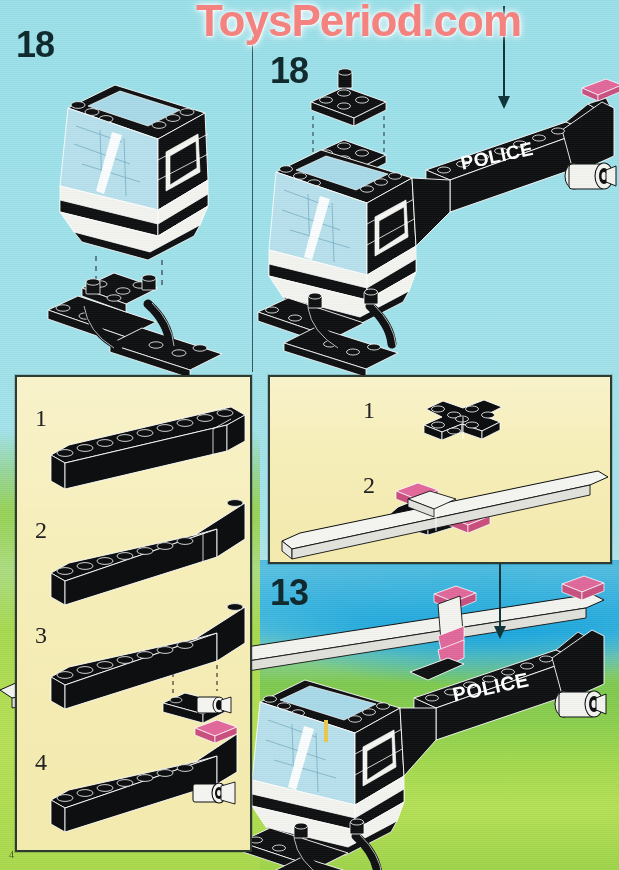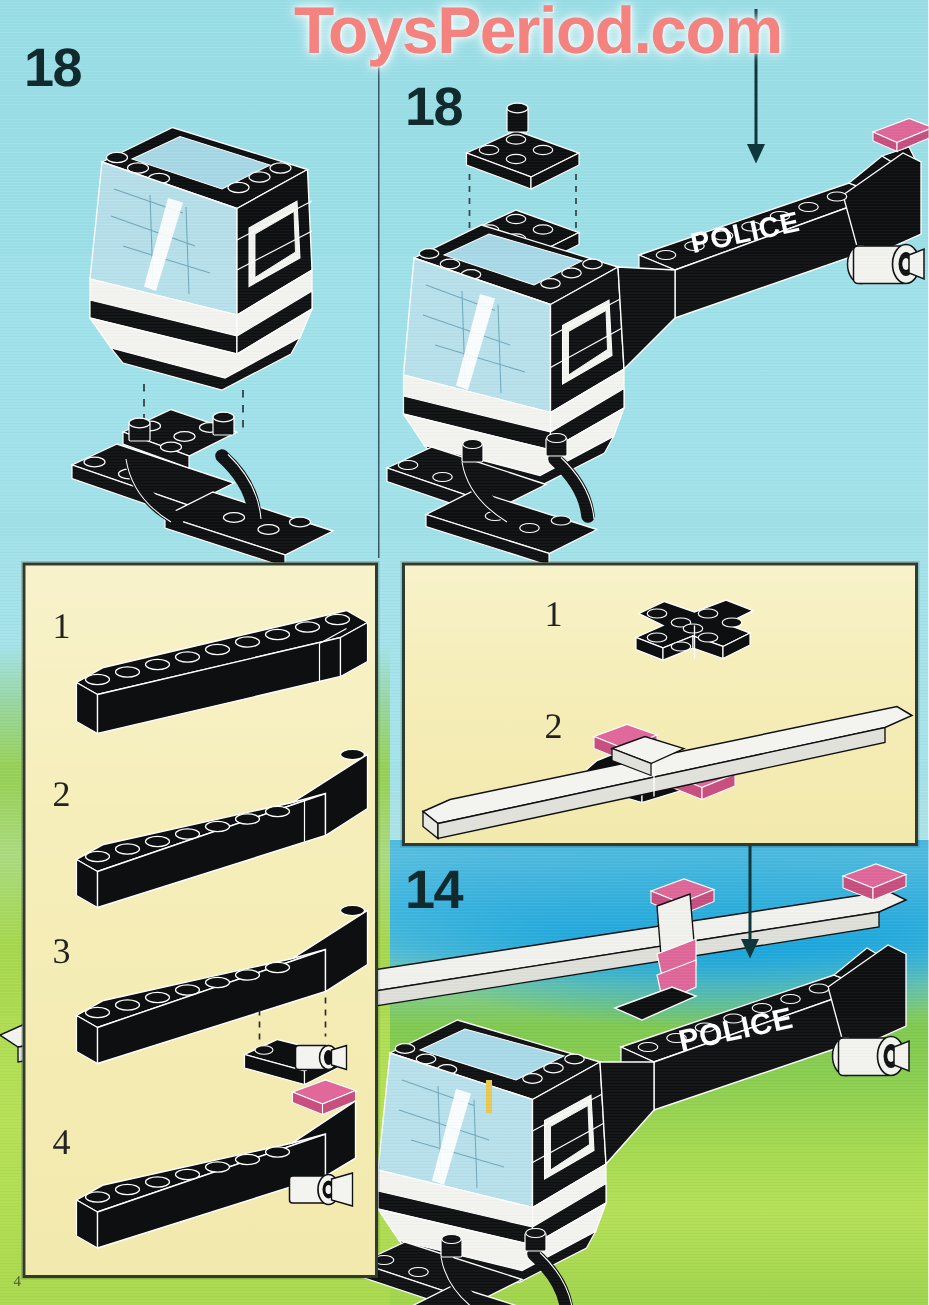--- a/index.html
+++ b/index.html
@@ -578,21 +578,21 @@
       <polygon points="4,72 22,64 320,2 330,8 312,16 14,80" fill="#f3f4ef" stroke="#0d0f10" stroke-width="1"></polygon>
       <polygon points="4,72 14,80 14,90 4,82" fill="#e8e9e3" stroke="#0d0f10" stroke-width="0.9"></polygon>
       <polygon points="14,80 312,16 312,26 14,90" fill="#e0e1da" stroke="#0d0f10" stroke-width="0.9"></polygon>
 
       <polygon points="130,30 152,22 178,30 156,40" fill="#f3f4ef" stroke="#0d0f10" stroke-width="0.9"></polygon>
       <polygon points="130,30 156,40 156,48 130,38" fill="#e0e1da" stroke="#0d0f10" stroke-width="0.8"></polygon>
       <line x1="158" y1="40" x2="158" y2="62" stroke="#ffffff" stroke-width="0.9"></line>
     </svg>
   </div>
 
-  <div class="step-num" style="left:270px; top:572px;">14</div>
+  <div class="step-num" style="left:270px; top:572px;">13</div>
 
   <div class="arrow" style="left:493px; top:564px; width:14px; height:82px;">
     <div class="shaft" style="height:64px;"></div>
     <div class="head" style="top:62px;"></div>
   </div>
 
   <div>
     <svg class="lego" style="left:262px; top:600px;" width="356" height="270" viewBox="0 0 356 270">
 
       <polygon points="-262,90 -244,82 330,-6 342,0 324,8 -250,98" fill="#f3f4ef" stroke="#0d0f10" stroke-width="1"></polygon>

